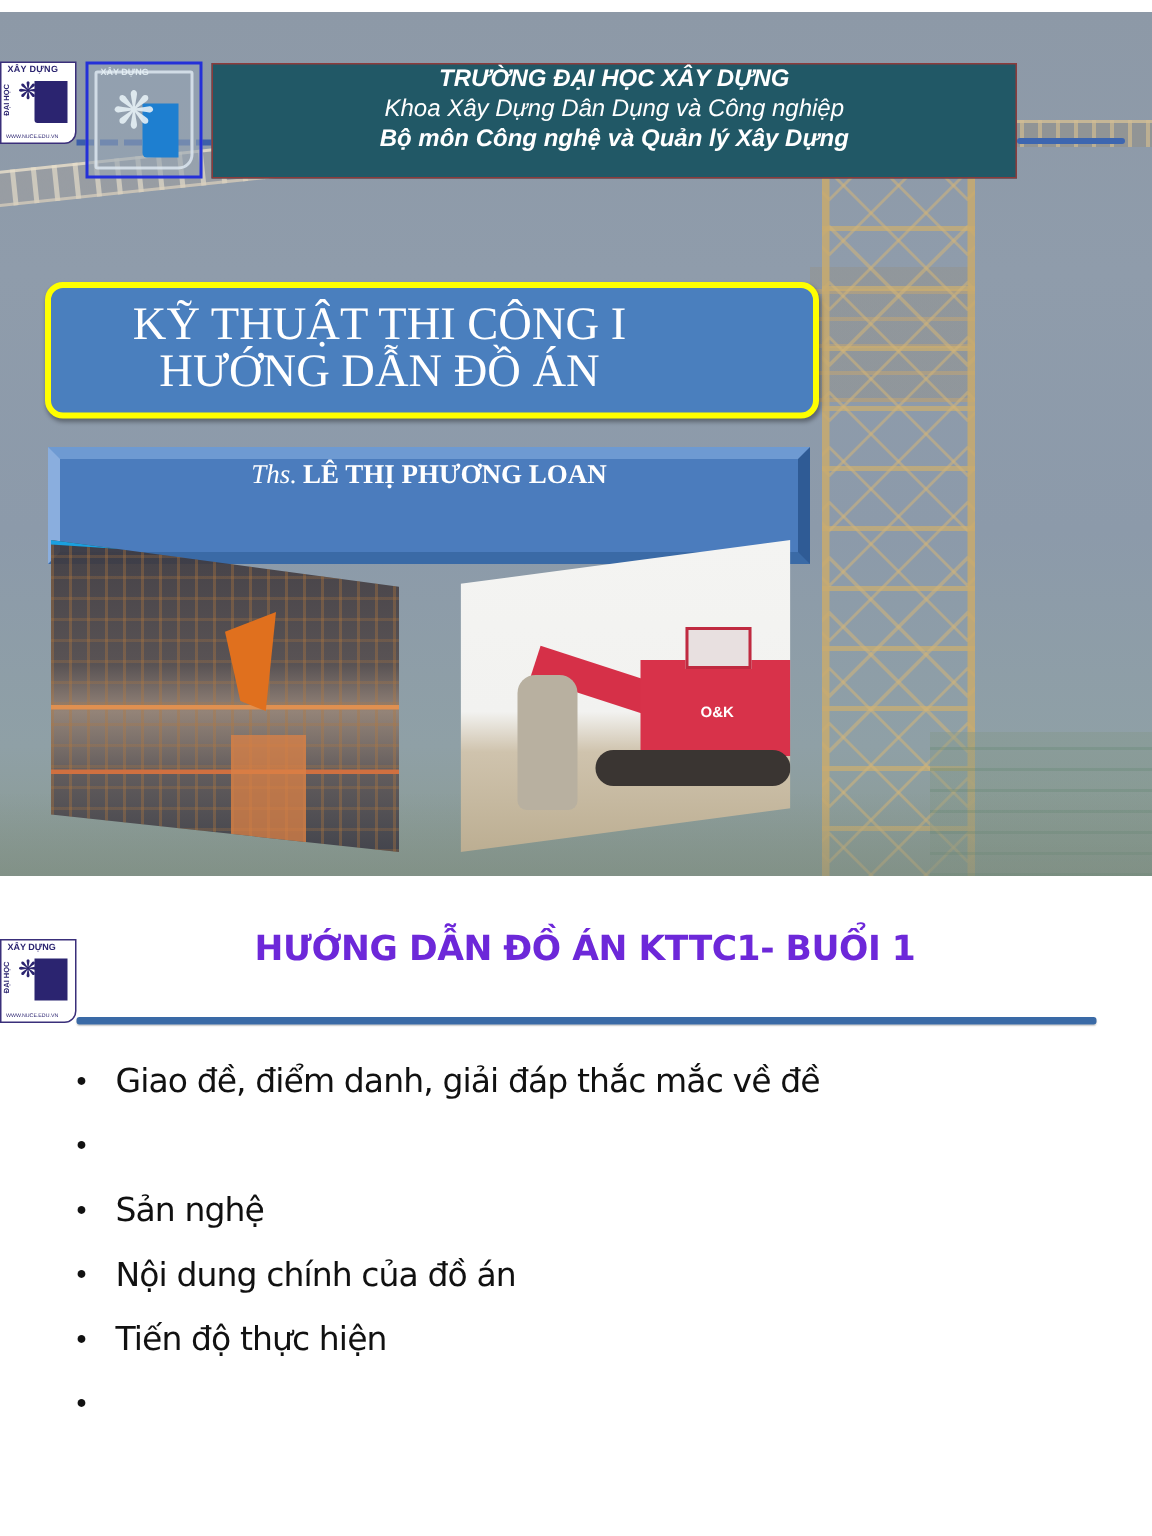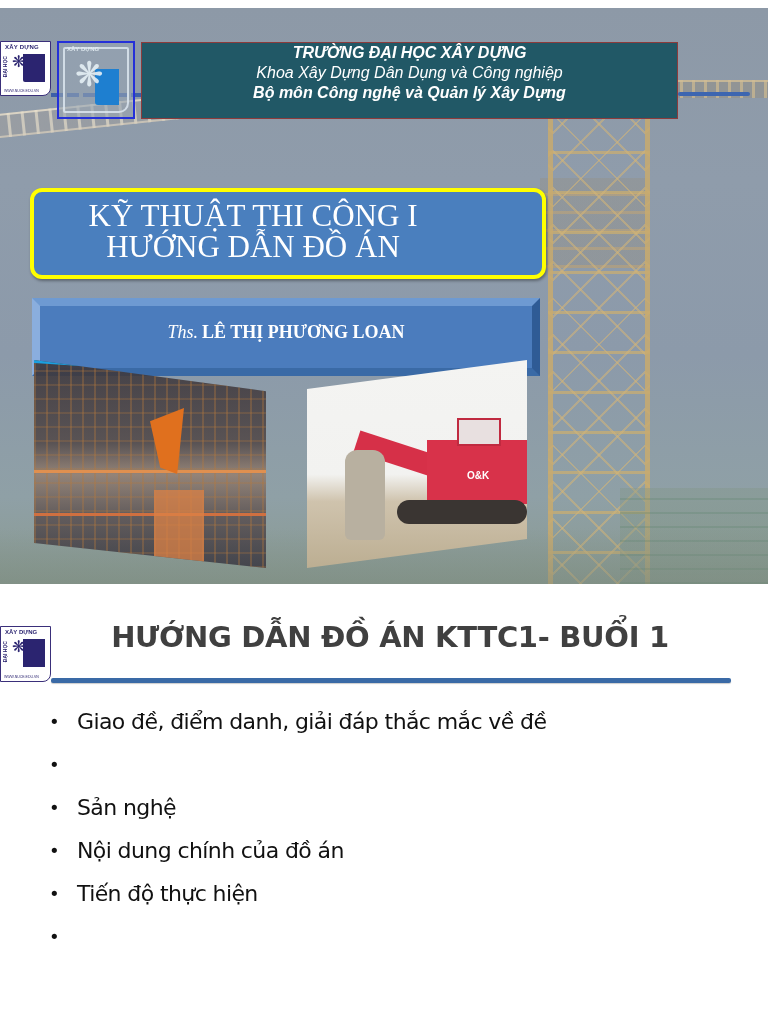--- a/index.html
+++ b/index.html
@@ -86,21 +86,21 @@
       box-shadow: 1px 2px 3px rgba(0,0,0,0.35);
       color: #ffffff; text-align: center;
       font-family: "Liberation Serif", serif; font-size: 31px; line-height: 31px; padding-top: 8px;
     }
     .title-box div { padding-right: 70px; }
     
     .author-box {
       position: absolute; left: 32px; top: 290px; width: 508px; height: 78px; box-sizing: border-box;
       background: #4b7cbd;
       border-top: 8px solid #6e9ad2; border-left: 8px solid #8aaede; border-right: 8px solid #2f5b95; border-bottom: 8px solid #3a6aa6;
-      color: #ffffff; font-family: "Liberation Serif", serif; font-size: 18px; text-align: center; padding-top: 16px;
+      color: #ffffff; font-family: "Liberation Serif", serif; font-size: 18px; text-align: center; padding-top: 0;
     }
     .author-box .pre { font-style: italic; padding-right: 4px; }
     .author-box .name { font-weight: bold; }
     
     .photo-left {
       position: absolute; left: 34px; top: 352px; width: 232px; height: 208px;
       clip-path: polygon(0 0, 100% 15%, 100% 100%, 0 88%);
       background:
         linear-gradient(180deg, rgba(60,55,60,0.9) 0%, rgba(80,70,70,0.85) 40%, rgba(150,120,100,0.7) 55%, rgba(90,80,80,0.85) 75%, rgba(60,60,70,0.9) 100%);
     }
@@ -128,21 +128,21 @@
       position: absolute; left: 0; top: 36px; width: 51px; height: 56px; background: #ffffff;
       border: 1px solid #3a2f7a; border-radius: 0 0 8px 0; box-sizing: border-box;
     }
     .logo2 .t { position: absolute; left: 4px; top: 2px; font-size: 6px; font-weight: bold; color: #2b2470; }
     .logo2 .side { position: absolute; left: 1px; top: 14px; font-size: 5px; font-weight: bold; color: #2b2470; writing-mode: vertical-rl; transform: rotate(180deg); }
     .logo2 .b { position: absolute; left: 3px; bottom: 2px; font-size: 3.5px; color: #2b2470; }
     .logo2 .mark { position: absolute; left: 22px; top: 12px; width: 22px; height: 28px; background: #2b2470; }
     .logo2 .flower { position: absolute; left: 11px; top: 12px; font-size: 16px; line-height: 16px; color: #2b2470; }
     .slide2-title {
       position: absolute; left: 50px; top: 30px; width: 680px; text-align: center;
-      font-family: "DejaVu Sans", sans-serif; font-weight: bold; font-size: 29px; color: #404040; letter-spacing: -0.3px;
+      font-family: "DejaVu Sans", sans-serif; font-weight: bold; font-size: 23px; color: #6d28d9; letter-spacing: -0.3px;
     }
     .title-rule { position: absolute; left: 51px; top: 88px; width: 680px; height: 5px; background: #3a6aa6; border-radius: 2px; box-shadow: 0 1px 1px rgba(0,0,0,0.2); }
     .bullets { position: absolute; left: 46px; top: 110px; margin: 0; padding: 0; list-style: none; }
     .bullets li {
       position: relative; padding-left: 31px; height: 43px; line-height: 43px;
       font-family: "DejaVu Sans", sans-serif; font-size: 22px; color: #111111; letter-spacing: -0.6px;
     }
     .bullets li .dot { position: absolute; left: 3px; top: 0; font-size: 18px; }
   </style>
 </head>

